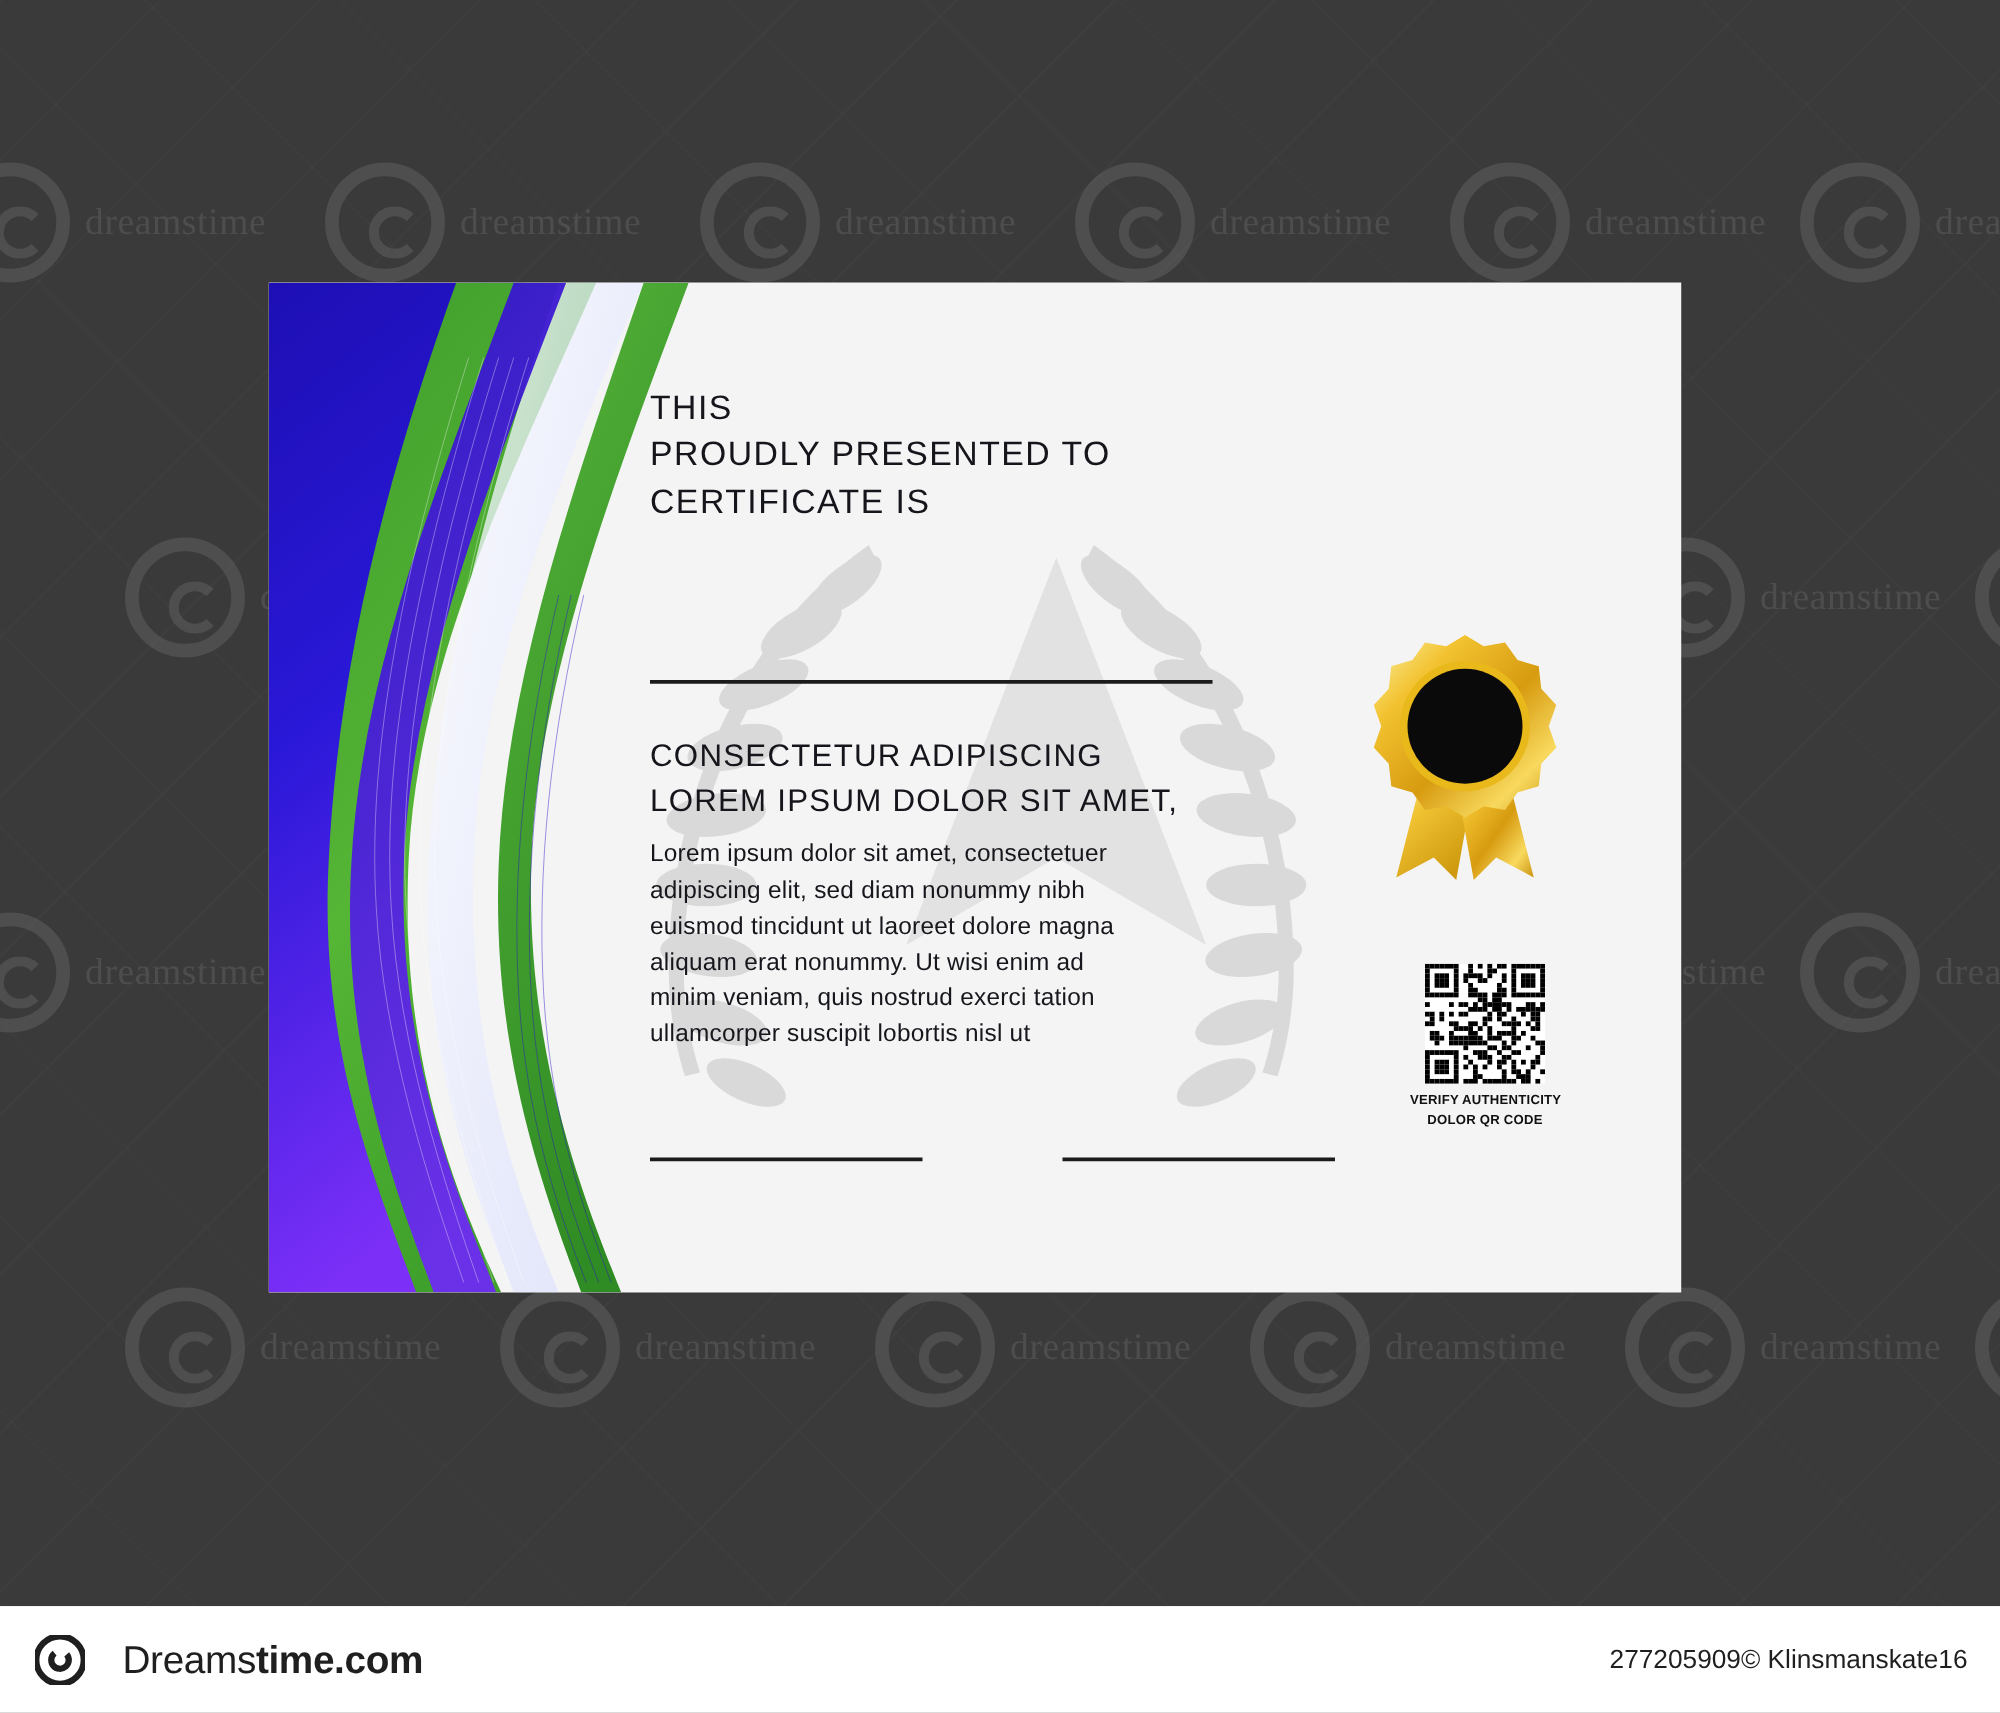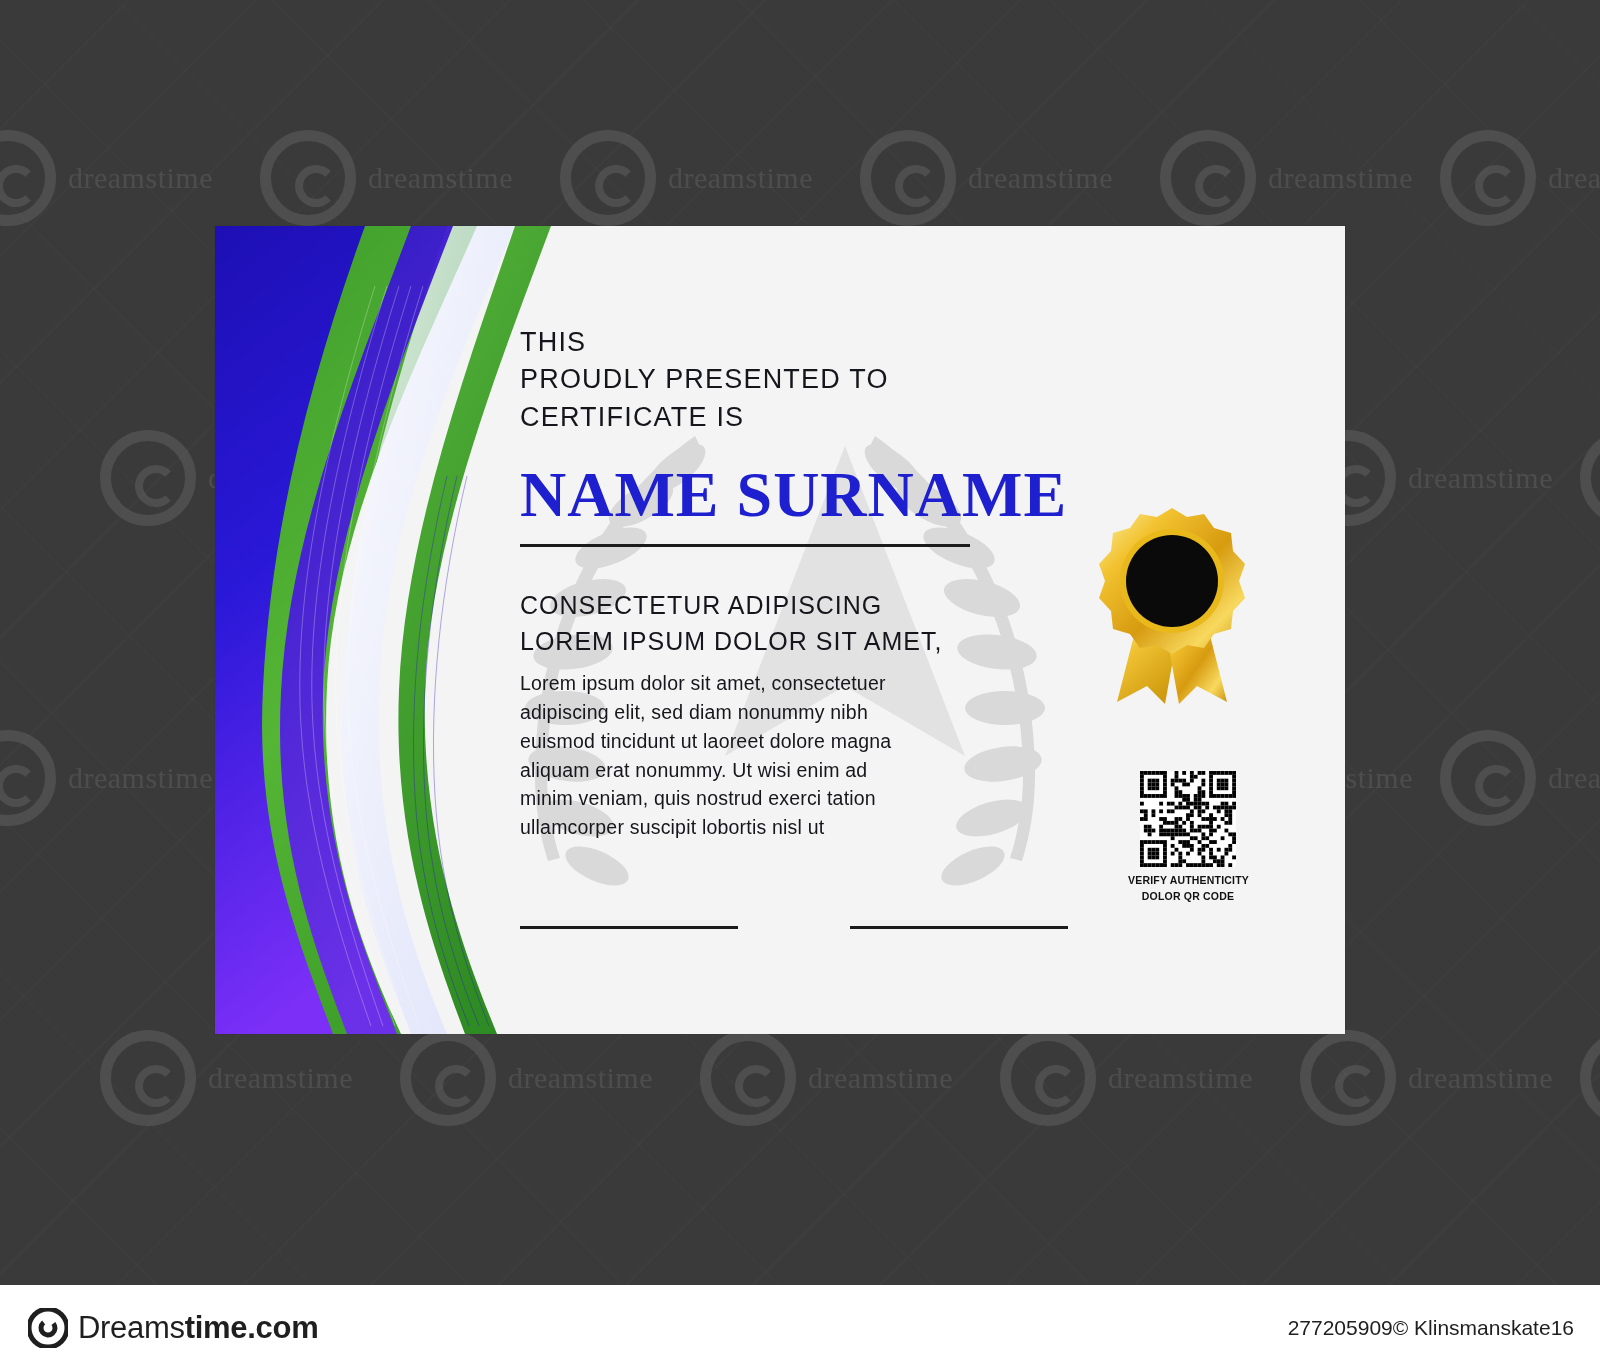--- a/index.html
+++ b/index.html
@@ -103,21 +103,20 @@
   
   .intro {
     position: absolute;
     left: 305px;
     top: 82px;
     font-size: 27px;
     line-height: 1.38;
     letter-spacing: 1.2px;
     color: #15151c;
     font-weight: 400;
-    margin-top: 16px;
   }
   .intro div { white-space: nowrap; }
 
   #recipient-name {
     position: absolute;
     left: 305px;
     top: 232px;
     font-family: "Liberation Serif", serif;
     font-weight: 700;
     font-size: 64px;
@@ -222,20 +221,21 @@
     white-space: nowrap;
   }
   #brand-mark {
     width: 40px; height: 40px;
     flex: none;
   }
   #brand-text {
     font-size: 31px;
     color: #1f1f1f;
     letter-spacing: -0.3px;
+    margin-left: 20px;
   }
   #brand-text b { font-weight: 700; }
   #footer-right {
     position: absolute;
     right: 26px;
     top: 50%;
     transform: translateY(-50%);
     display: flex;
     align-items: center;
     font-size: 21px;
@@ -433,21 +433,20 @@
         <path d="M252 250 C226 360 214 470 220 570 C226 670 252 744 274 800"></path>
       </g>
     </svg>
 
     <div class="intro">
       <div>THIS</div>
       <div>PROUDLY PRESENTED TO</div>
       <div>CERTIFICATE IS</div>
     </div>
 
-    <div id="recipient-name">NAME SURNAME</div>
     <div id="name-rule"></div>
 
     <div id="subtitle">
       <div>CONSECTETUR ADIPISCING</div>
       <div>LOREM IPSUM DOLOR SIT AMET,</div>
     </div>
 
     <div id="body-text">Lorem ipsum dolor sit amet, consectetuer adipiscing elit, sed diam nonummy nibh euismod tincidunt ut laoreet dolore magna aliquam erat nonummy. Ut wisi enim ad minim veniam, quis nostrud exerci tation ullamcorper suscipit lobortis nisl ut</div>
 
     <div class="sig-line" id="sig-line-left"></div>

